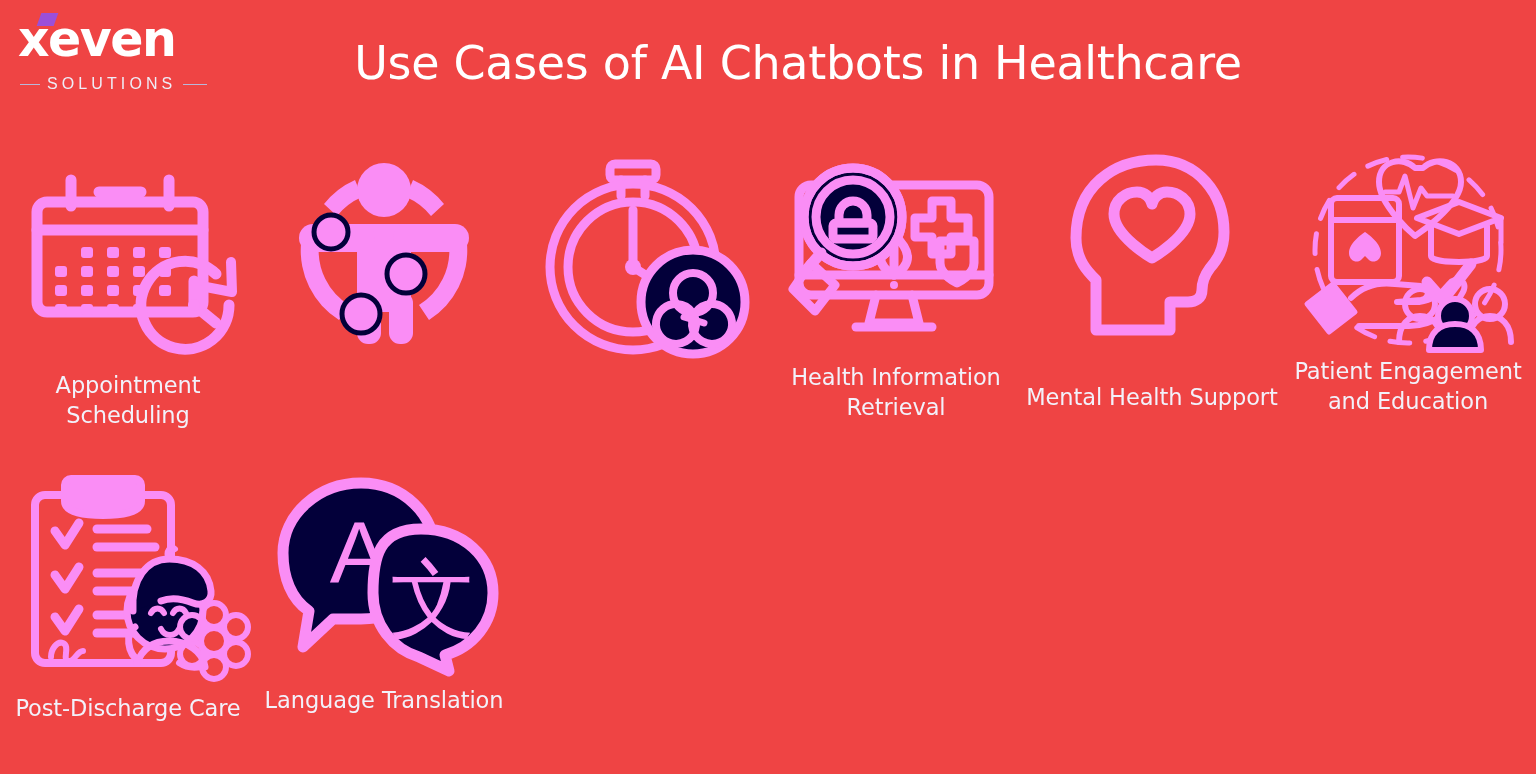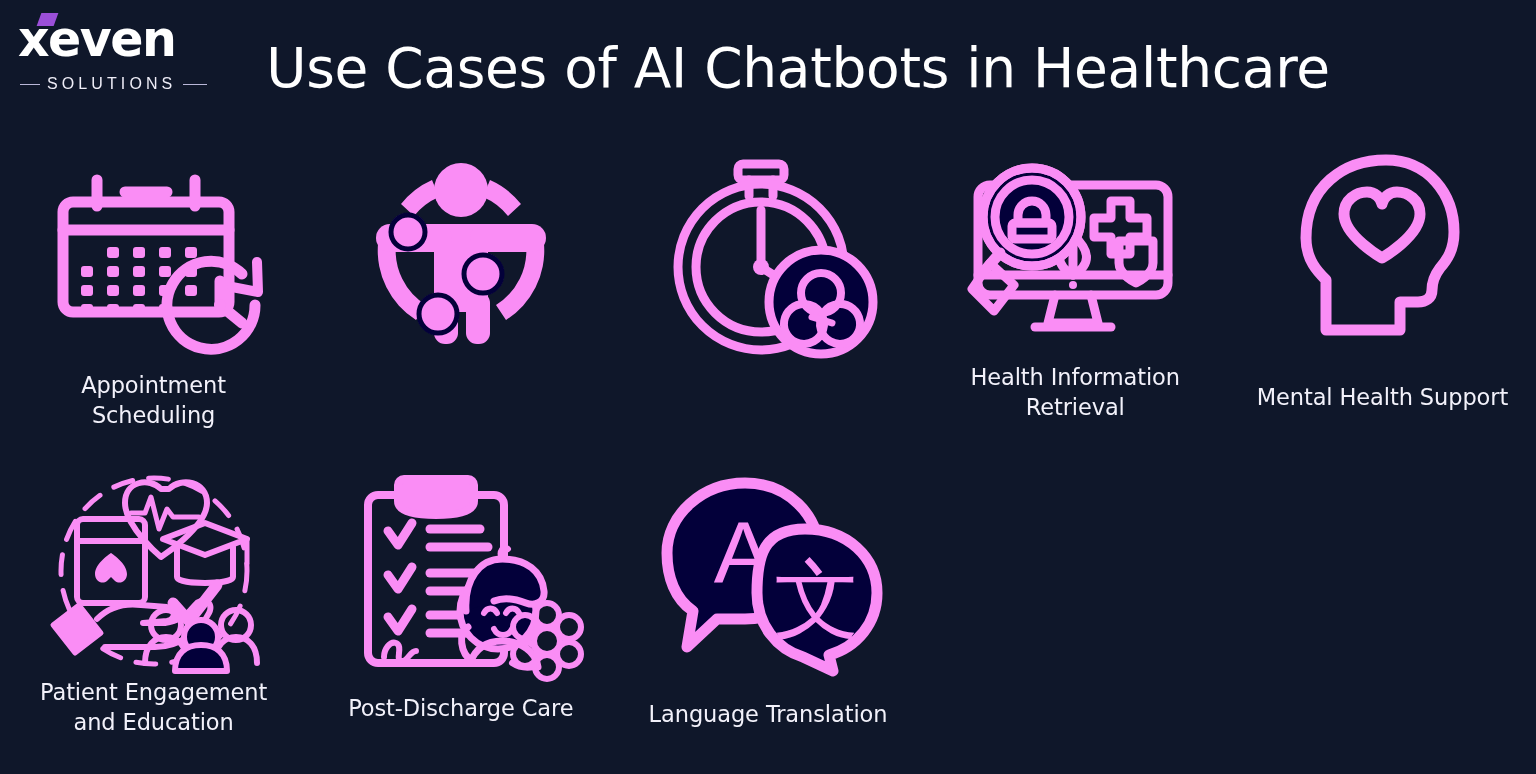--- a/index.html
+++ b/index.html
@@ -14,21 +14,21 @@
   body {
     background: #03003a;
     font-family: "Liberation Sans", "DejaVu Sans", sans-serif;
     color: #ffffff;
   }
 
   #infographic {
     position: relative;
     width: 1536px;
     height: 774px;
-    background: #0f172a;
+    background: #ef4444;
   }
 
   
   .header {
     position: absolute;
     top: 0; left: 0;
     width: 1536px;
     height: 130px;
   }
 
@@ -89,36 +89,36 @@
     color: #eeedf7;
     font-weight: 400;
   }
 
   .page-title {
     position: absolute;
     left: 0; right: 0;
     top: 36px;
     text-align: center;
     font-family: "DejaVu Sans", sans-serif;
-    font-size: 55px;
+    font-size: 46px;
     font-weight: 400;
     letter-spacing: -0.3px;
     color: #ffffff;
     padding-left: 60px;
   }
 
   
   .grid {
     position: absolute;
     top: 132px;
     left: 0;
     width: 1536px;
     height: 642px;
     display: grid;
-    grid-template-columns: repeat(5, 1fr);
+    grid-template-columns: repeat(6, 1fr);
     grid-template-rows: repeat(2, 1fr);
   }
 
   .cell {
     position: relative;
     display: flex;
     flex-direction: column;
     align-items: center;
     justify-content: flex-start;
   }
@@ -149,21 +149,21 @@
   
   .cell.r1 .icon-wrap { margin-top: 12px; }
   .cell.r2 .icon-wrap { margin-top: 10px; }
   .cell.c1.r1 .label { margin-top: 12px; }
   .cell.c2.r1 .label { margin-top: 12px; }
   .cell.c3.r1 .label { margin-top: 12px; }
   .cell.c4.r1 .label { margin-top: 4px; }
   .cell.c1.r2 .label { margin-top: 26px; }
   .cell.c2.r2 .label { margin-top: 0; }
   .cell.c3.r2 .label { margin-top: 16px; }
-  .cell.c4.r2 .label { margin-top: 22px; }
+  .cell.c4.r2 .label { margin-top: 8px; }
 </style>
 </head>
 <body>
 
 <div id="infographic">
 
   <div class="header">
 
     <div class="brand">
       <div class="brand-wordmark">

